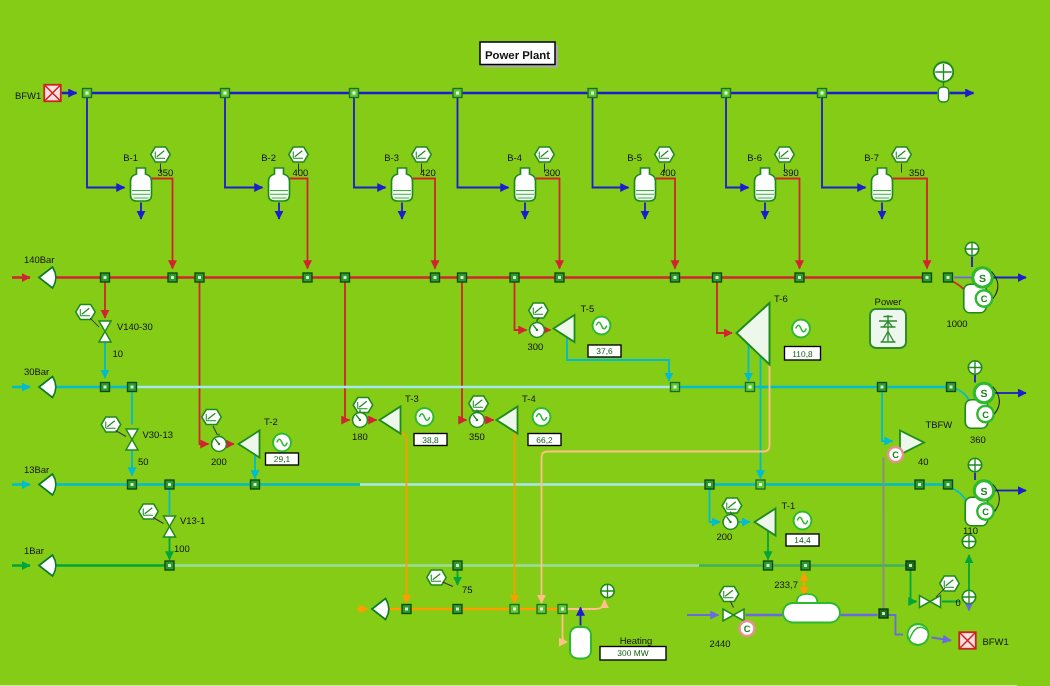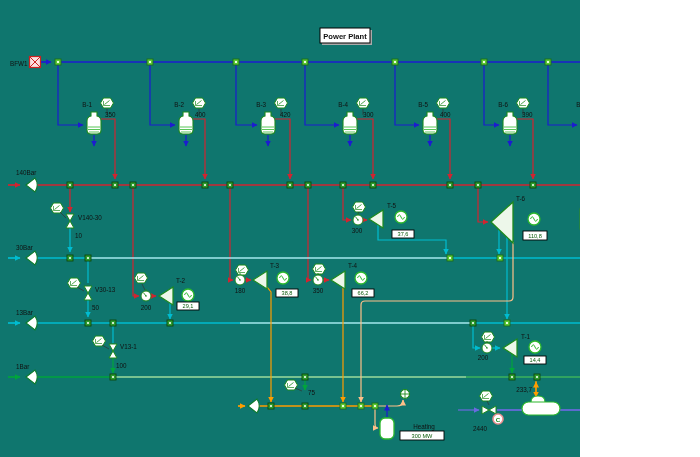--- a/index.html
+++ b/index.html
@@ -1,16 +1,16 @@
 <!DOCTYPE html>
 <html><head>
 <meta charset="utf-8">
 <style>
   html,body{margin:0;padding:0;background:#fff;}
-  #stage{width:580px;height:457px;position:relative;background:#0f766e;overflow:hidden;}
+  #stage{width:700px;height:457px;position:relative;background:#84cc16;overflow:hidden;}
   svg text{font-family:"Liberation Sans","DejaVu Sans",sans-serif;fill:#111;}
   .lbl{font-size:6.3px;}
   .val{font-size:6.3px;}
   .boxval{font-size:5.6px;fill:#0a5a0a;}
   .title{font-size:7.6px;font-weight:bold;}
   .gly{font-size:7px;font-weight:bold;fill:#1d8a1d;}
   .glyc{font-size:6.2px;font-weight:bold;fill:#1d8a1d;}
   .pB{stroke:#1c1cd0}.pR{stroke:#d22430}.pC{stroke:#00bcd0}.pCl{stroke:#a5e8ee}
   .pG{stroke:#00a53c}.pGl{stroke:#9cdc9c}.pGm{stroke:#3cb35c}
   .pO{stroke:#ff9d00}.pP{stroke:#ffc089}.pV{stroke:#6a6ae0}.pK{stroke:#8a8a8a}

